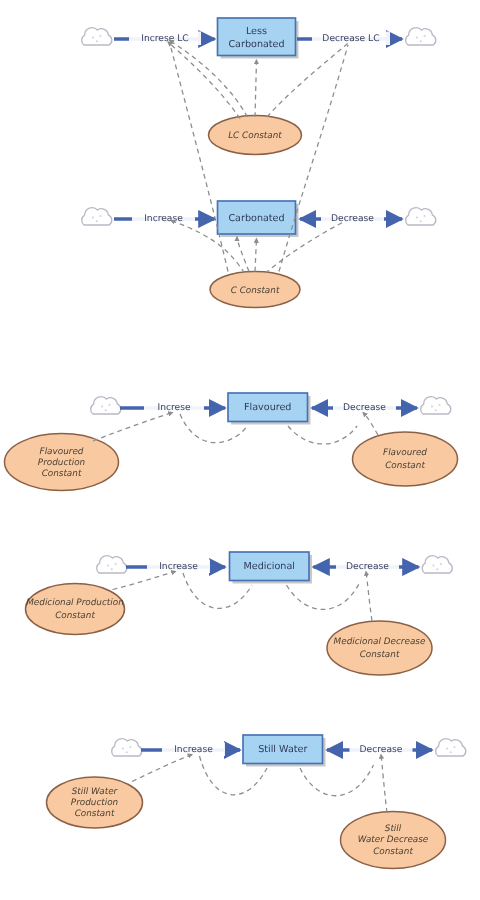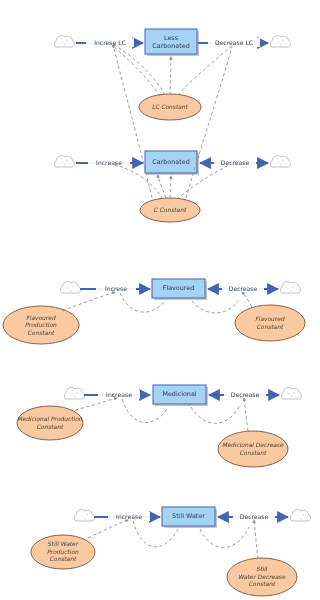--- a/index.html
+++ b/index.html
@@ -4,21 +4,21 @@
 <title>Stock and Flow Diagram</title>
 <style>
   html,body{margin:0;padding:0;}
   body{
     width:318px;height:600px;
     background:#ffffff;
     font-family:"DejaVu Sans", sans-serif;
     overflow:hidden;
     position:relative;
   }
-  #canvas-root{position:absolute;left:0;top:17px;width:318px;height:420px;}
+  #canvas-root{position:absolute;left:0;top:0;width:318px;height:420px;}
   svg.diagram{display:block;width:318px;height:600px;}
 
   .stock-rect{
     fill:#A6D3F2;
     stroke:#4671B5;
     stroke-width:1.1;
   }
   .stock-shadow{
     fill:#9a9a9a;
     opacity:.55;

